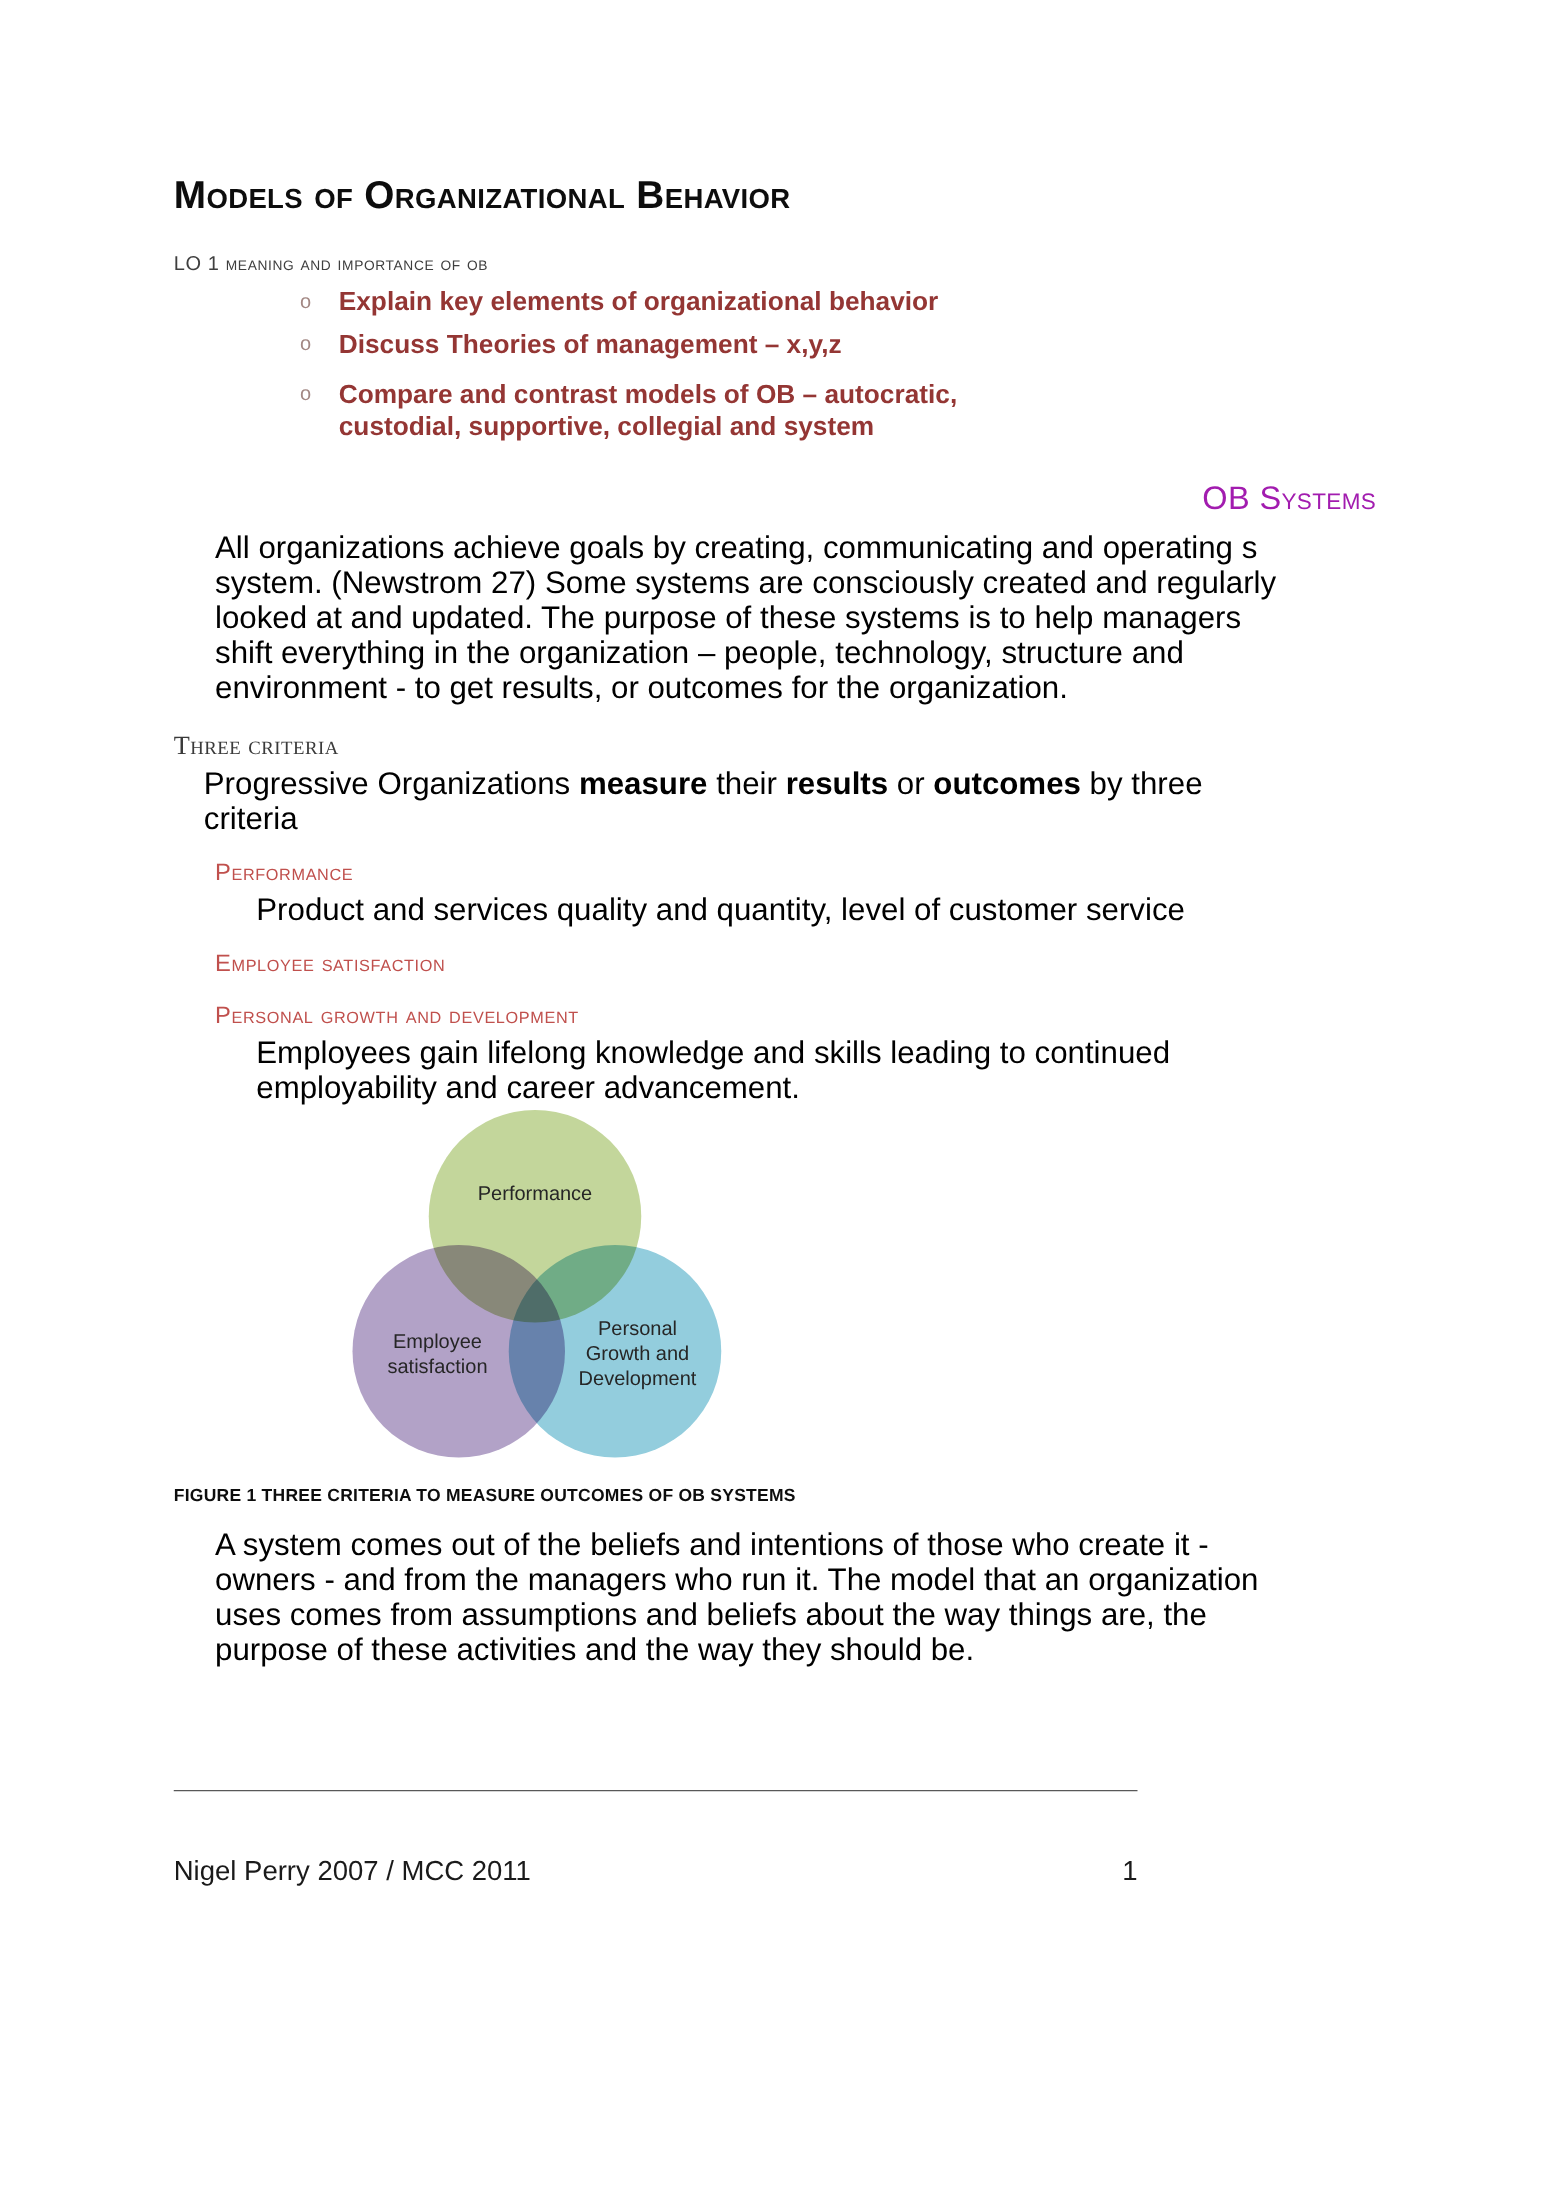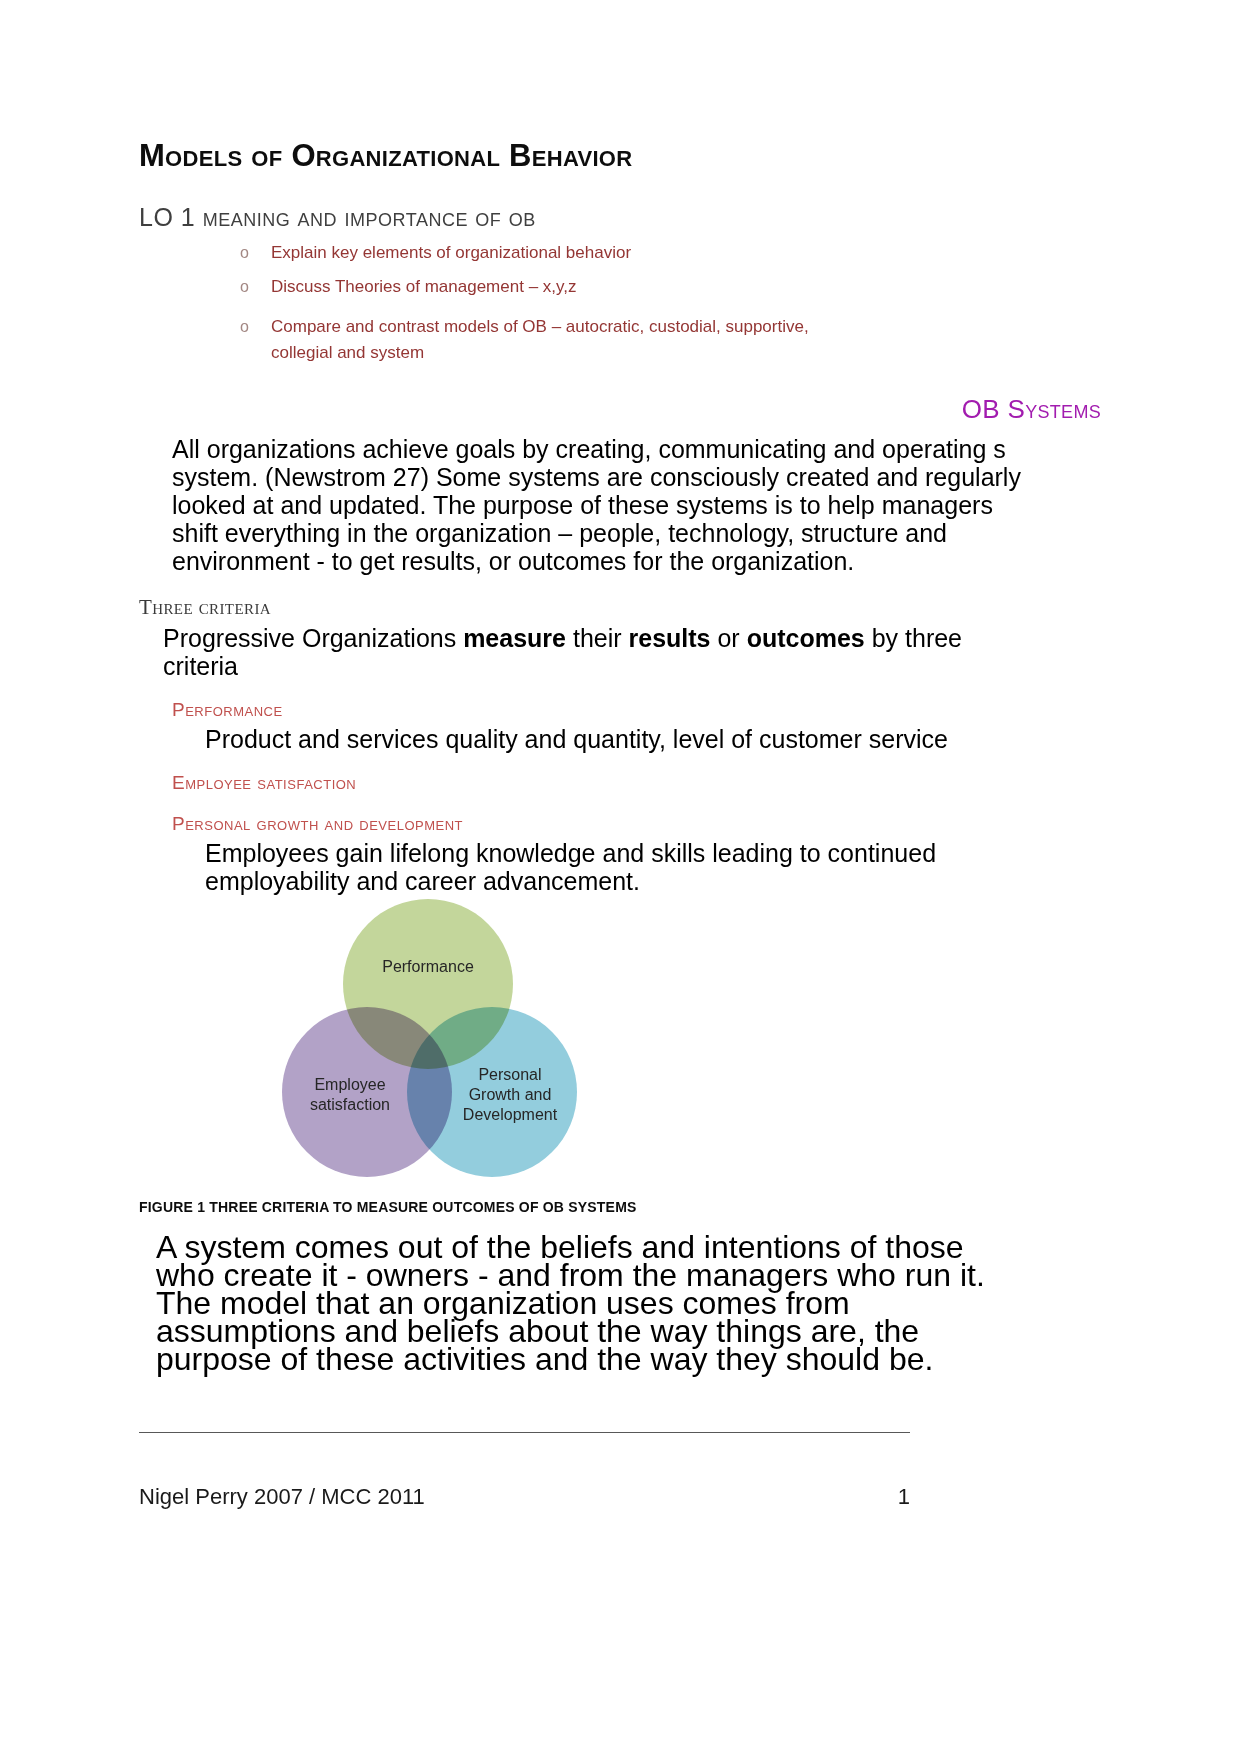--- a/index.html
+++ b/index.html
@@ -18,30 +18,30 @@
     margin: 0;
     font-size: 31px;
     line-height: 1.1;
     font-weight: bold;
     font-variant: small-caps;
     letter-spacing: .3px;
     color: #0d0d0d;
   }
   .lo-heading {
     margin: 30px 0 0;
-    font-size: 25px;
+    font-size: 16px;
     font-weight: normal;
     font-variant: small-caps;
     letter-spacing: .5px;
     color: #3f3f3f;
   }
   .bullet-row { display: flex; margin: 8px 0 0 101px; }
   .bullet-row.spaced { margin-top: 14px; }
   .bullet-marker { flex: 0 0 31px; font-size: 16px; color: #a38884; line-height: 26px; }
-  .bullet-text { font-size: 17px; font-weight: normal; color: #943634; line-height: 26px; max-width: 565px; }
+  .bullet-text { font-size: 21px; font-weight: bold; color: #943634; line-height: 26px; max-width: 565px; }
   .h-ob {
     margin: 28px 0 0;
     font-size: 26px;
     font-weight: normal;
     font-variant: small-caps;
     letter-spacing: .3px;
     color: #a21caf;
     text-align: right;
   }
   .h-three {
@@ -68,21 +68,21 @@
   .venn { position: relative; width: 300px; height: 278px; margin: 4px 0 0 143px; }
   .venn-circle { position: absolute; width: 170px; height: 170px; border-radius: 50%; mix-blend-mode: multiply; }
   .vc-green  { left: 61px;  top: 0;     background: #c3d69b; }
   .vc-purple { left: 0;     top: 108px; background: #b2a2c7; }
   .vc-teal   { left: 125px; top: 108px; background: #93cddd; }
   .venn-label { position: absolute; font-size: 16px; line-height: 20px; text-align: center; color: #262626; }
   .vl-top   { left: 86px;  top: 58px;  width: 120px; }
   .vl-left  { left: 8px;   top: 176px; width: 120px; }
   .vl-right { left: 180px; top: 166px; width: 96px; }
   .fig-caption { margin: 22px 0 0; font-size: 14px; font-weight: bold; letter-spacing: .2px; color: #0d0d0d; }
-  .closing { margin: 18px 0 0 17px; font-size: 32px; line-height: 28px; max-width: 868px; }
+  .closing { margin: 18px 0 0 33px; font-size: 25px; line-height: 28px; max-width: 868px; }
   .footer-rule { position: absolute; left: 139px; top: 1432px; width: 771px; border-top: 1px solid #585858; }
   .page-footer {
     position: absolute;
     left: 139px;
     top: 1484px;
     width: 771px;
     display: flex;
     justify-content: space-between;
     font-size: 22px;
     color: #1a1a1a;

